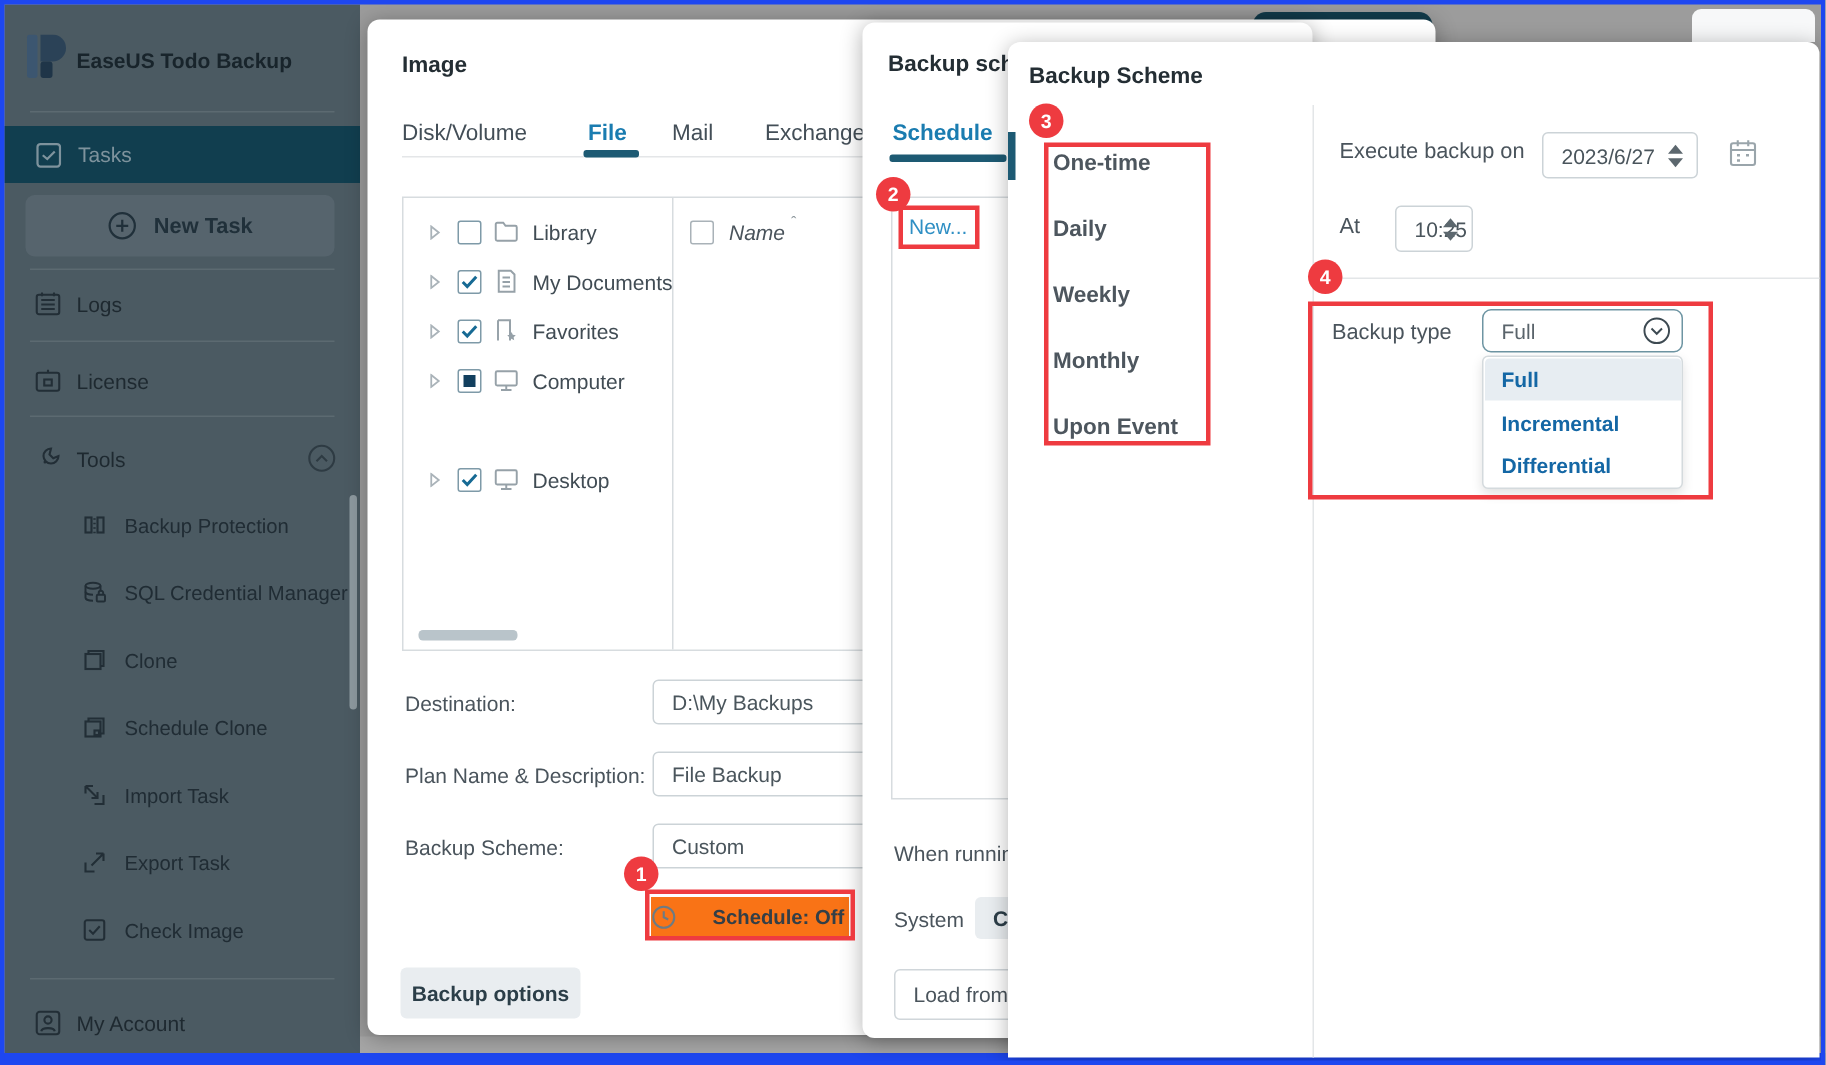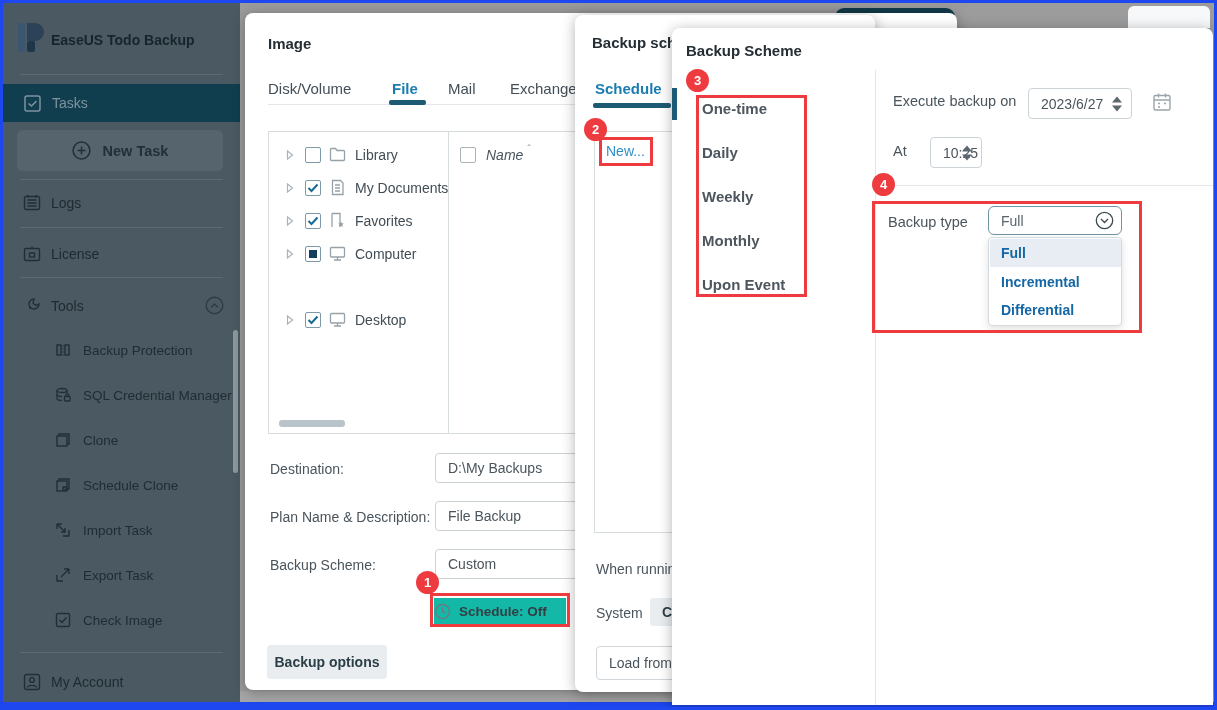--- a/index.html
+++ b/index.html
@@ -53,21 +53,21 @@
   .cbox .chk { position:absolute; left:1px; top:2px; }
   .cbox .part { position:absolute; left:3px; top:3px; width:8px; height:8px; background:#123f5e; }
   .trow .ticon { margin-left:8px; width:17px; height:17px; flex:0 0 17px; }
   .trow .tlbl { margin-left:9px; font-size:14px; color:#414c54; white-space:nowrap; }
   .name-hdr { position:absolute; left:180px; top:8px; width:200px; height:30px; display:flex; align-items:center; }
   .name-hdr .nlbl { margin-left:10px; font-size:14px; color:#4a545c;font-style:italic; }
   .sort-caret { margin-left:4px; margin-bottom:12px; font-size:11px; color:#8d979d; }
   .hscroll { position:absolute; left:10px; top:288px; width:66px; height:7px; background:#b9c4ca; border-radius:3px; }
   .fieldrow-lbl { position:absolute; left:25px; font-size:14px; color:#4a545c; white-space:nowrap; }
   .fieldrow-box { position:absolute; left:190px; width:253px; height:30px; border:1px solid #ccd3d7; border-radius:4px; background:#fff; font-size:14px; color:#4a555c; display:flex; align-items:center; padding-left:12px; white-space:nowrap; overflow:hidden; }
-  .sched-btn { position:absolute; left:189px; top:585px; width:132px; height:26px; background:#14b8a6; display:flex; align-items:center; gap:8px; padding-left:0; }
+  .sched-btn { position:absolute; left:189px; top:585px; width:132px; height:26px; background:#f97316; display:flex; align-items:center; gap:24px; padding-left:0; }
   .sched-btn .slbl { font-size:13.5px; font-weight:700; color:#333f47; white-space:nowrap; }
   .bopt-btn { position:absolute; left:22px; top:632px; width:120px; height:34px; background:#e9edf0; border-radius:4px; display:flex; align-items:center; justify-content:center; font-size:14px; font-weight:600; color:#2b3e48; }
 
   
   .mid-win { left:575px; top:15px; width:300px; height:677px; z-index:3; }
   .mid-tab { position:absolute; left:20px; top:65px; font-size:15px; font-weight:600; color:#1a7cb0; }
   .mid-underline { position:absolute; left:18px; top:88px; width:78px; height:5px; background:#1d5a73; border-radius:2px; }
   .mid-listbox { position:absolute; left:19px; top:116px; width:278px; height:402px; border:1px solid #d7dcdf; background:#fff; }
   .new-link { position:absolute; left:11px; top:11px; font-size:14px; color:#2f8fc4; }
   .mid-text { position:absolute; font-size:14px; color:#4a545c; white-space:nowrap; }

